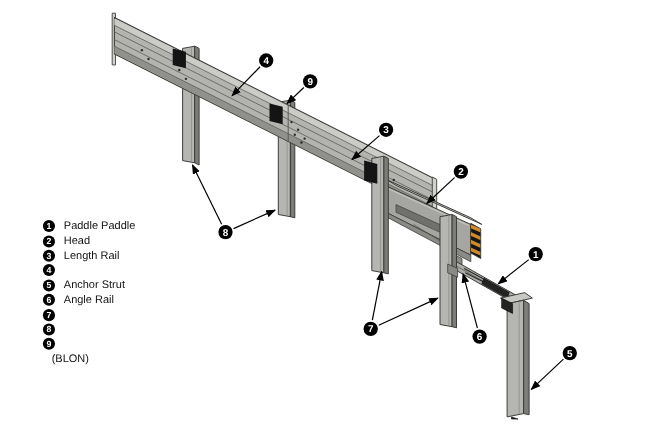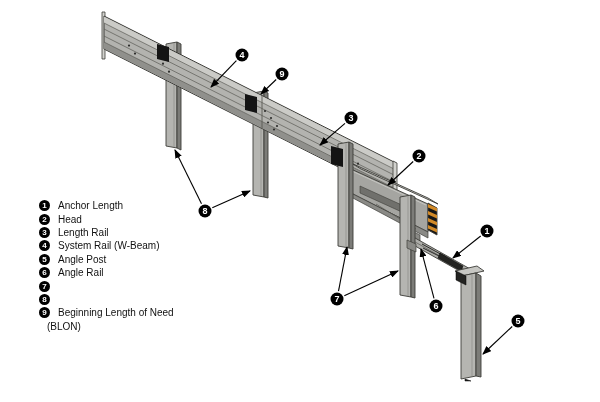--- a/index.html
+++ b/index.html
@@ -195,49 +195,47 @@
           <line x1="276.2" y1="79.5" x2="261" y2="94" class="cl-line" marker-end="url(#ah)"></line>
           <circle cx="282" cy="74" r="6.5" class="cl-circle"></circle>
           <text x="282" y="77.2" class="cl-num">9</text>
         </g>
       </g>
   </svg>
 
   <div class="legend">
       <div class="lrow">
         <span class="lnum">1</span>
-        <span class="ltext">Anchor Length</span>
+        <span class="ltext">Paddle Paddle</span>
       </div>
       <div class="lrow">
         <span class="lnum">2</span>
         <span class="ltext">Head</span>
       </div>
       <div class="lrow">
         <span class="lnum">3</span>
         <span class="ltext">Length Rail</span>
       </div>
       <div class="lrow">
         <span class="lnum">4</span>
-        <span class="ltext">System Rail (W-Beam)</span>
       </div>
       <div class="lrow">
         <span class="lnum">5</span>
-        <span class="ltext">Angle Post</span>
+        <span class="ltext">Anchor Strut</span>
       </div>
       <div class="lrow">
         <span class="lnum">6</span>
         <span class="ltext">Angle Rail</span>
       </div>
       <div class="lrow">
         <span class="lnum">7</span>
       </div>
       <div class="lrow">
         <span class="lnum">8</span>
       </div>
       <div class="lrow">
         <span class="lnum">9</span>
-        <span class="ltext">Beginning Length of Need</span>
       </div>
       <div class="lrow cont">
         <span class="ltext">(BLON)</span>
       </div>
     </div>
 </div>
 
 </body></html>

